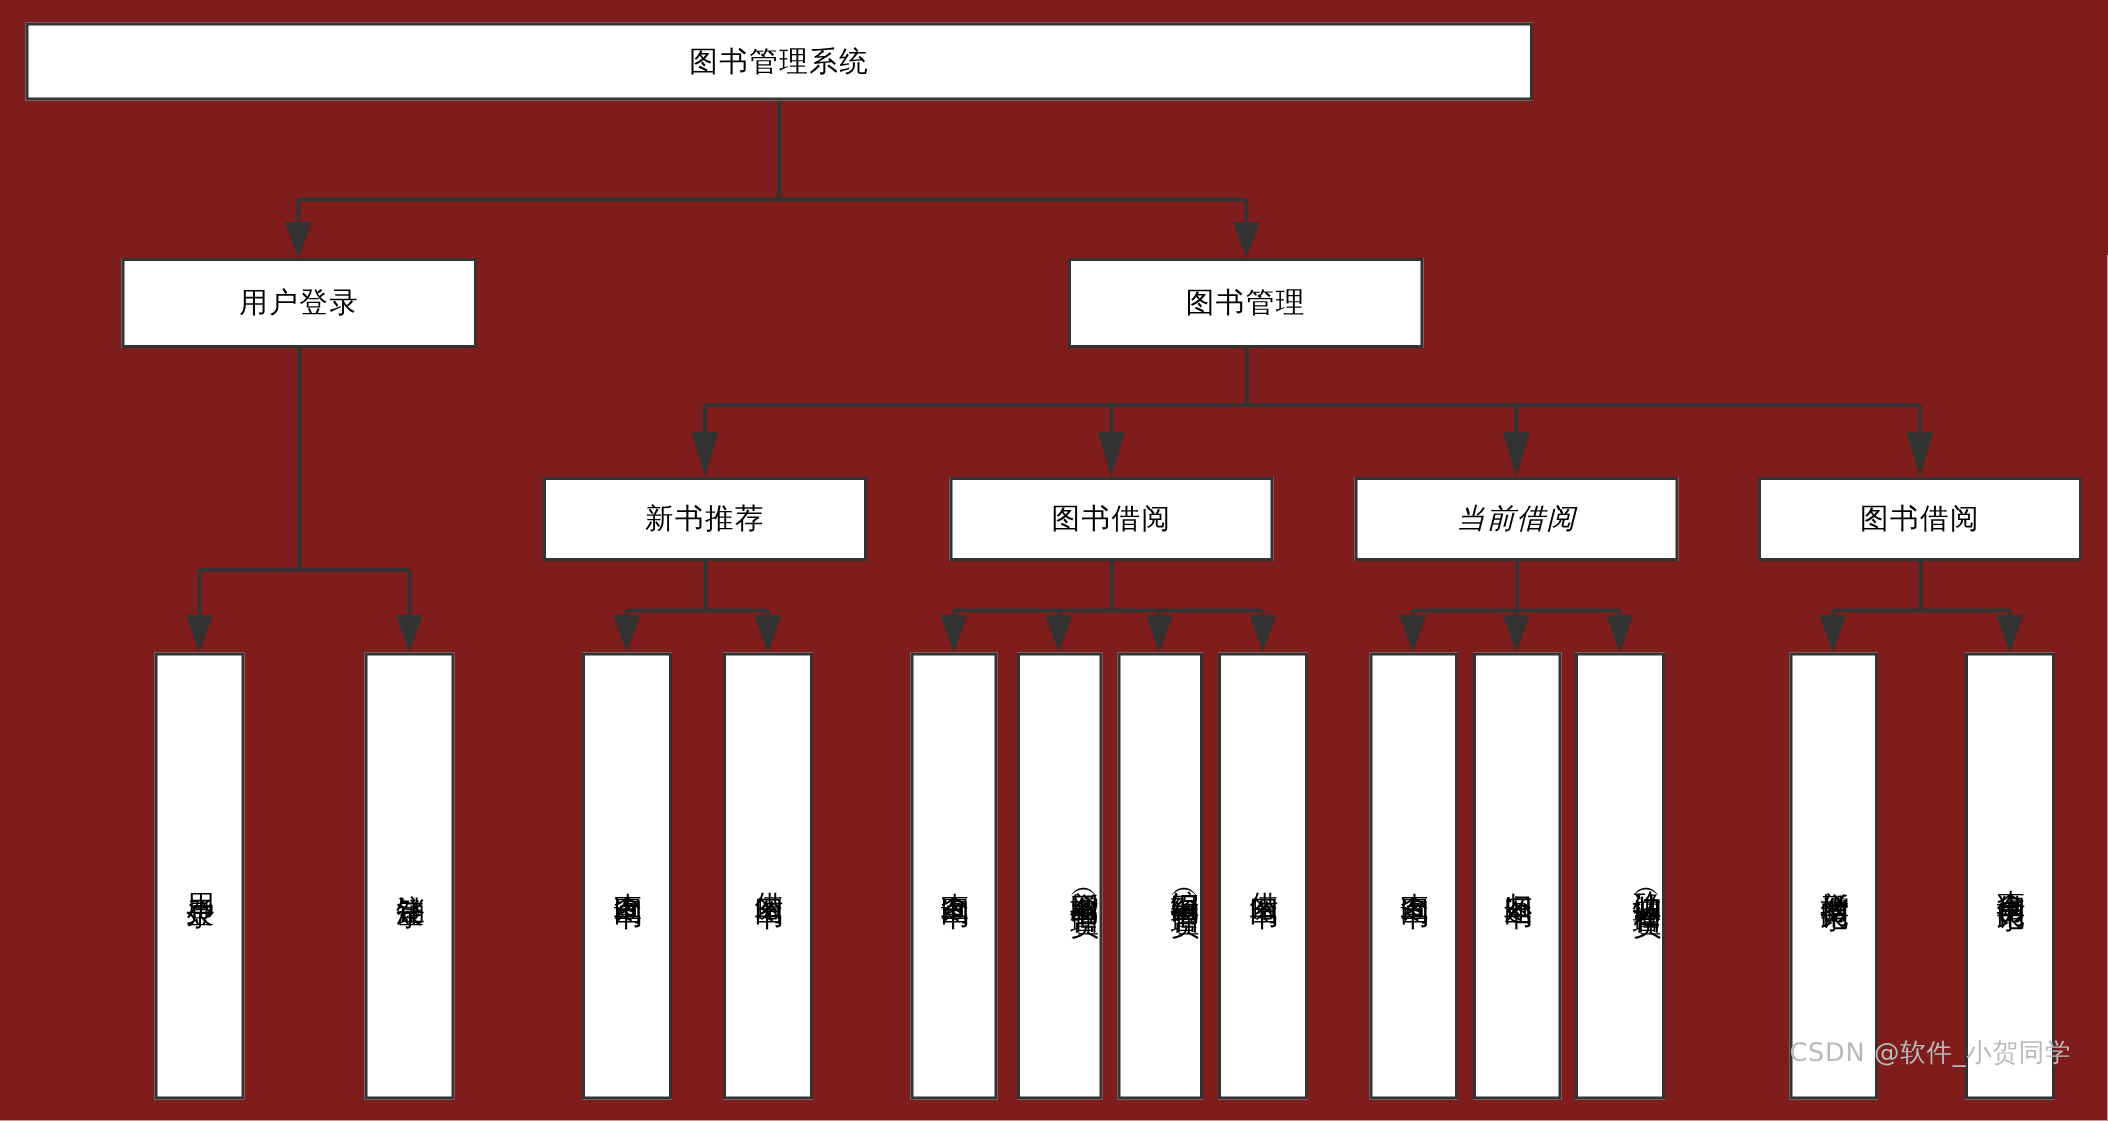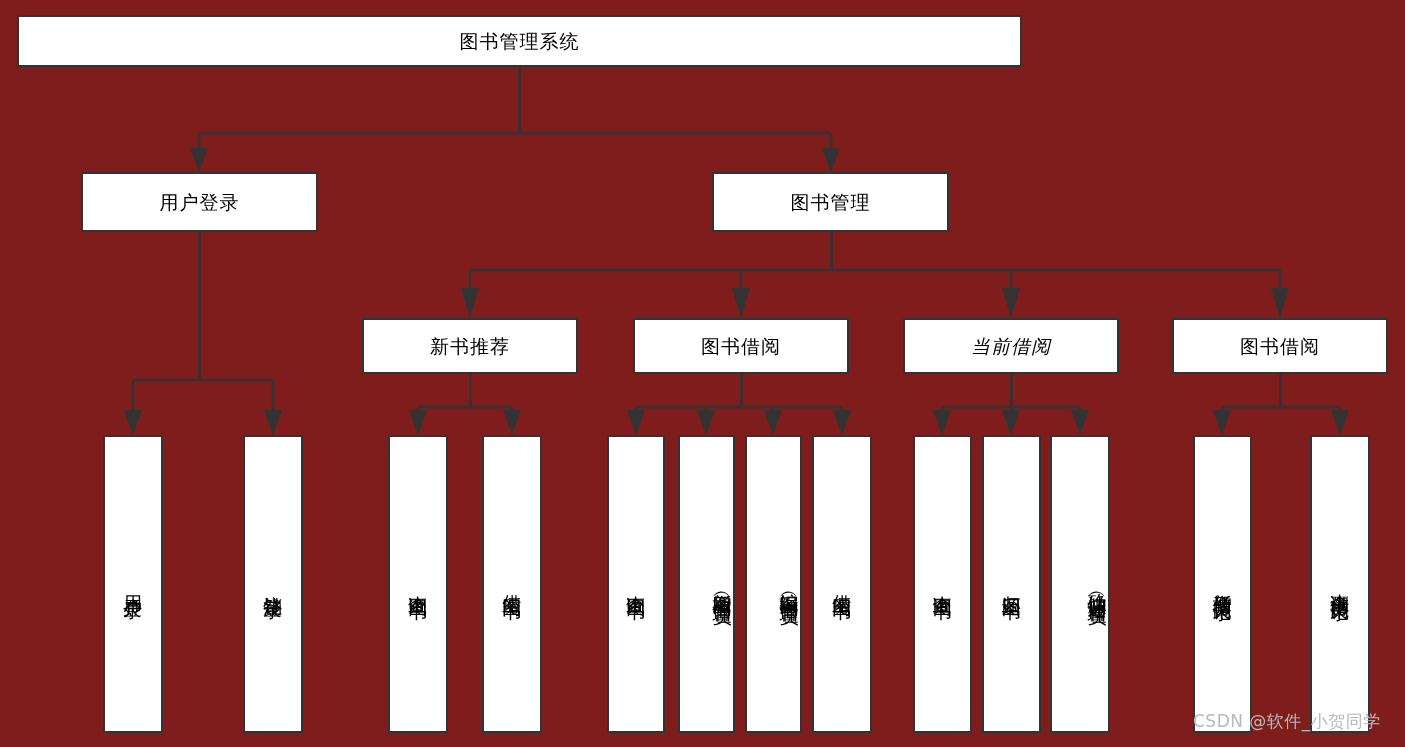--- a/index.html
+++ b/index.html
@@ -189,15 +189,15 @@
     <span>确认归还（管理员）</span>
   </div>
 
   <div class="node node-v mid" style="left:1193px;top:435px;width:59px;height:298px;">
     <span>新增借阅记录</span>
   </div>
   <div class="node node-v mid" style="left:1310px;top:435px;width:60px;height:298px;">
     <span>查询借阅记录</span>
   </div>
 
-  <div class="watermark" style="left:1193px;top:710px;">CSDN @软件_小贺同学</div>
+  <div class="watermark" style="left:1193px;top:690px;">CSDN @软件_小贺同学</div>
 
 </div>
 
 </body></html>

